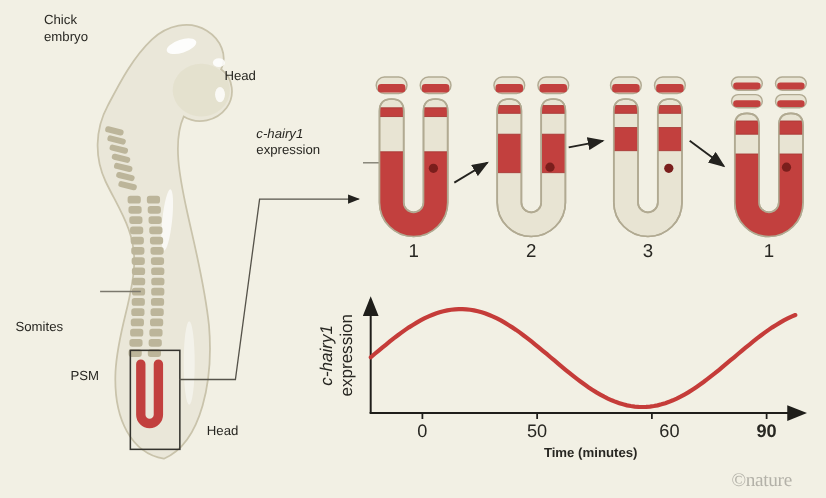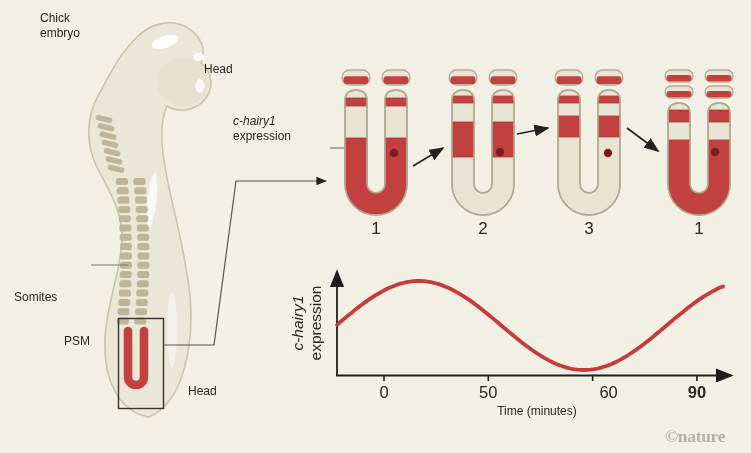--- a/index.html
+++ b/index.html
@@ -7,31 +7,31 @@
   }
   html,body{margin:0;padding:0;background:#fff;}
   #canvas{
     position:relative;width:751px;height:453px;background:var(--bg);
     font-family:"Liberation Sans",sans-serif;color:var(--text);overflow:hidden;
   }
   svg{position:absolute;left:0;top:0;}
   .lbl{position:absolute;font-size:12px;line-height:1.22;color:var(--text);}
   .pre{white-space:pre-line;}
   .italic{font-style:italic;}
-  .center{transform:translateX(-50%);}
+  .center{transform:translateX(-50%);font-weight:bold;}
   #ylabel{
     position:absolute;left:307px;top:323px;width:150px;text-align:center;
     font-size:15.5px;line-height:1.18;
     transform:translate(-50%,-50%) rotate(-90deg);
   }
   .ticklbl{position:absolute;font-size:16.5px;transform:translateX(-50%);}
   .stageno{position:absolute;font-size:17px;transform:translateX(-50%);}
   #credit{
     position:absolute;left:665px;top:426px;font-family:"Liberation Serif",serif;
-    font-size:17.5px;color:var(--credit);letter-spacing:-0.3px;font-weight:bold;
+    font-size:17.5px;color:var(--credit);letter-spacing:-0.3px;font-weight:normal;
   }
 </style>
 </head>
 <body>
 
 <div id="canvas">
 
   <svg id="art" width="751" height="453" viewBox="0 0 751 453">
     <defs>
       <marker id="mArrow" markerWidth="9" markerHeight="7" refX="8" refY="3.5" orient="auto">

